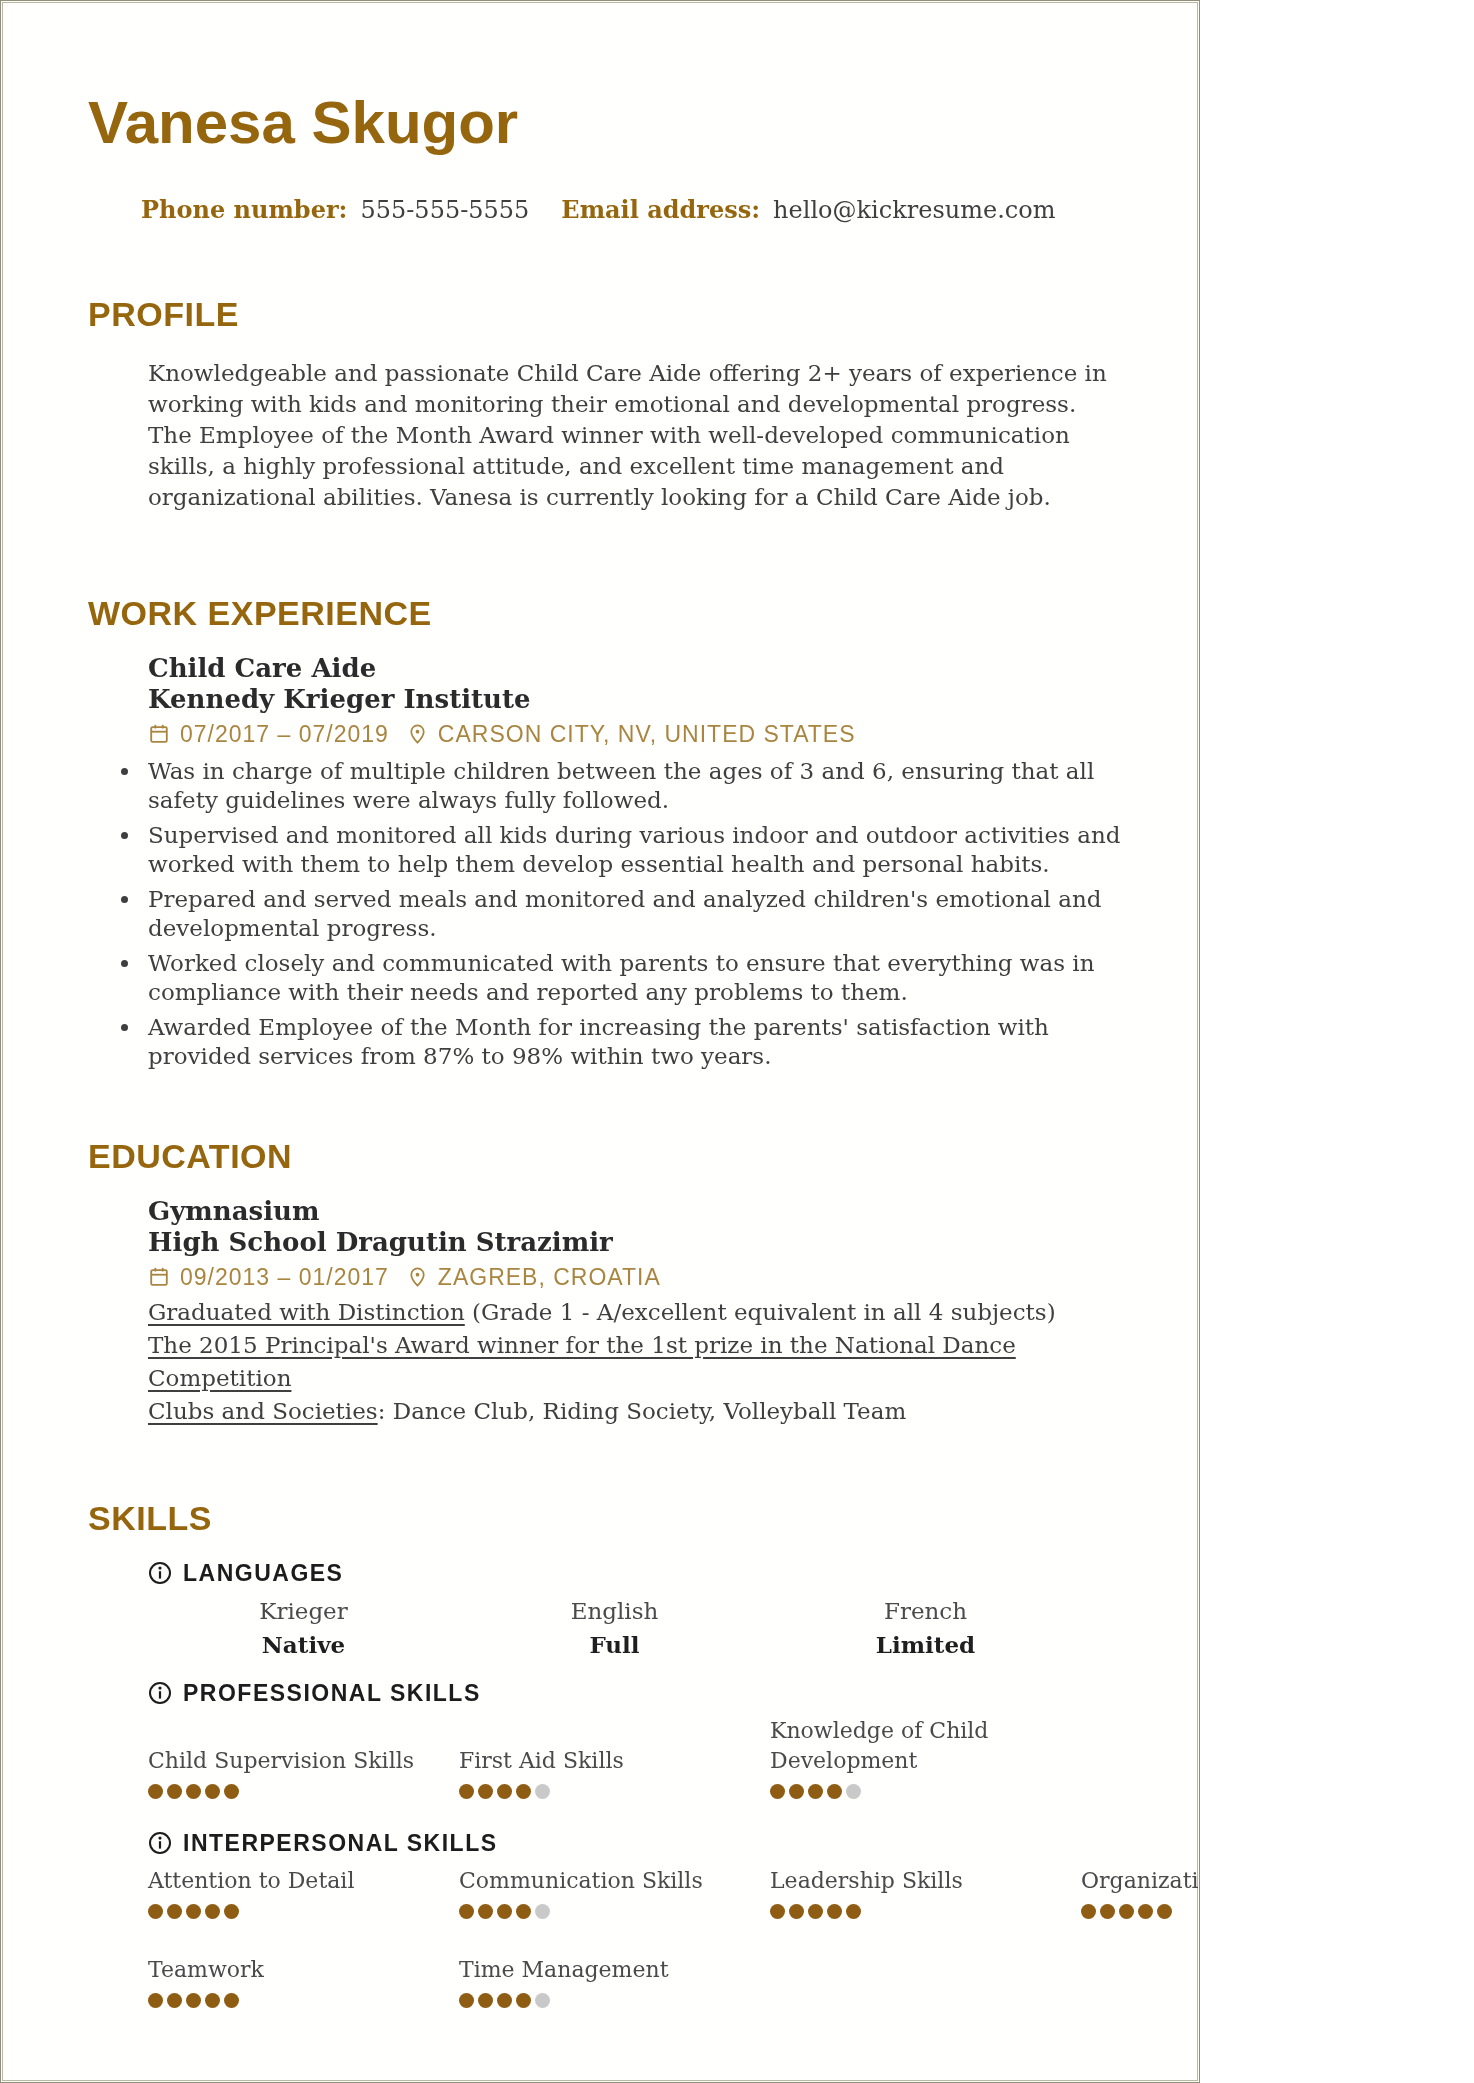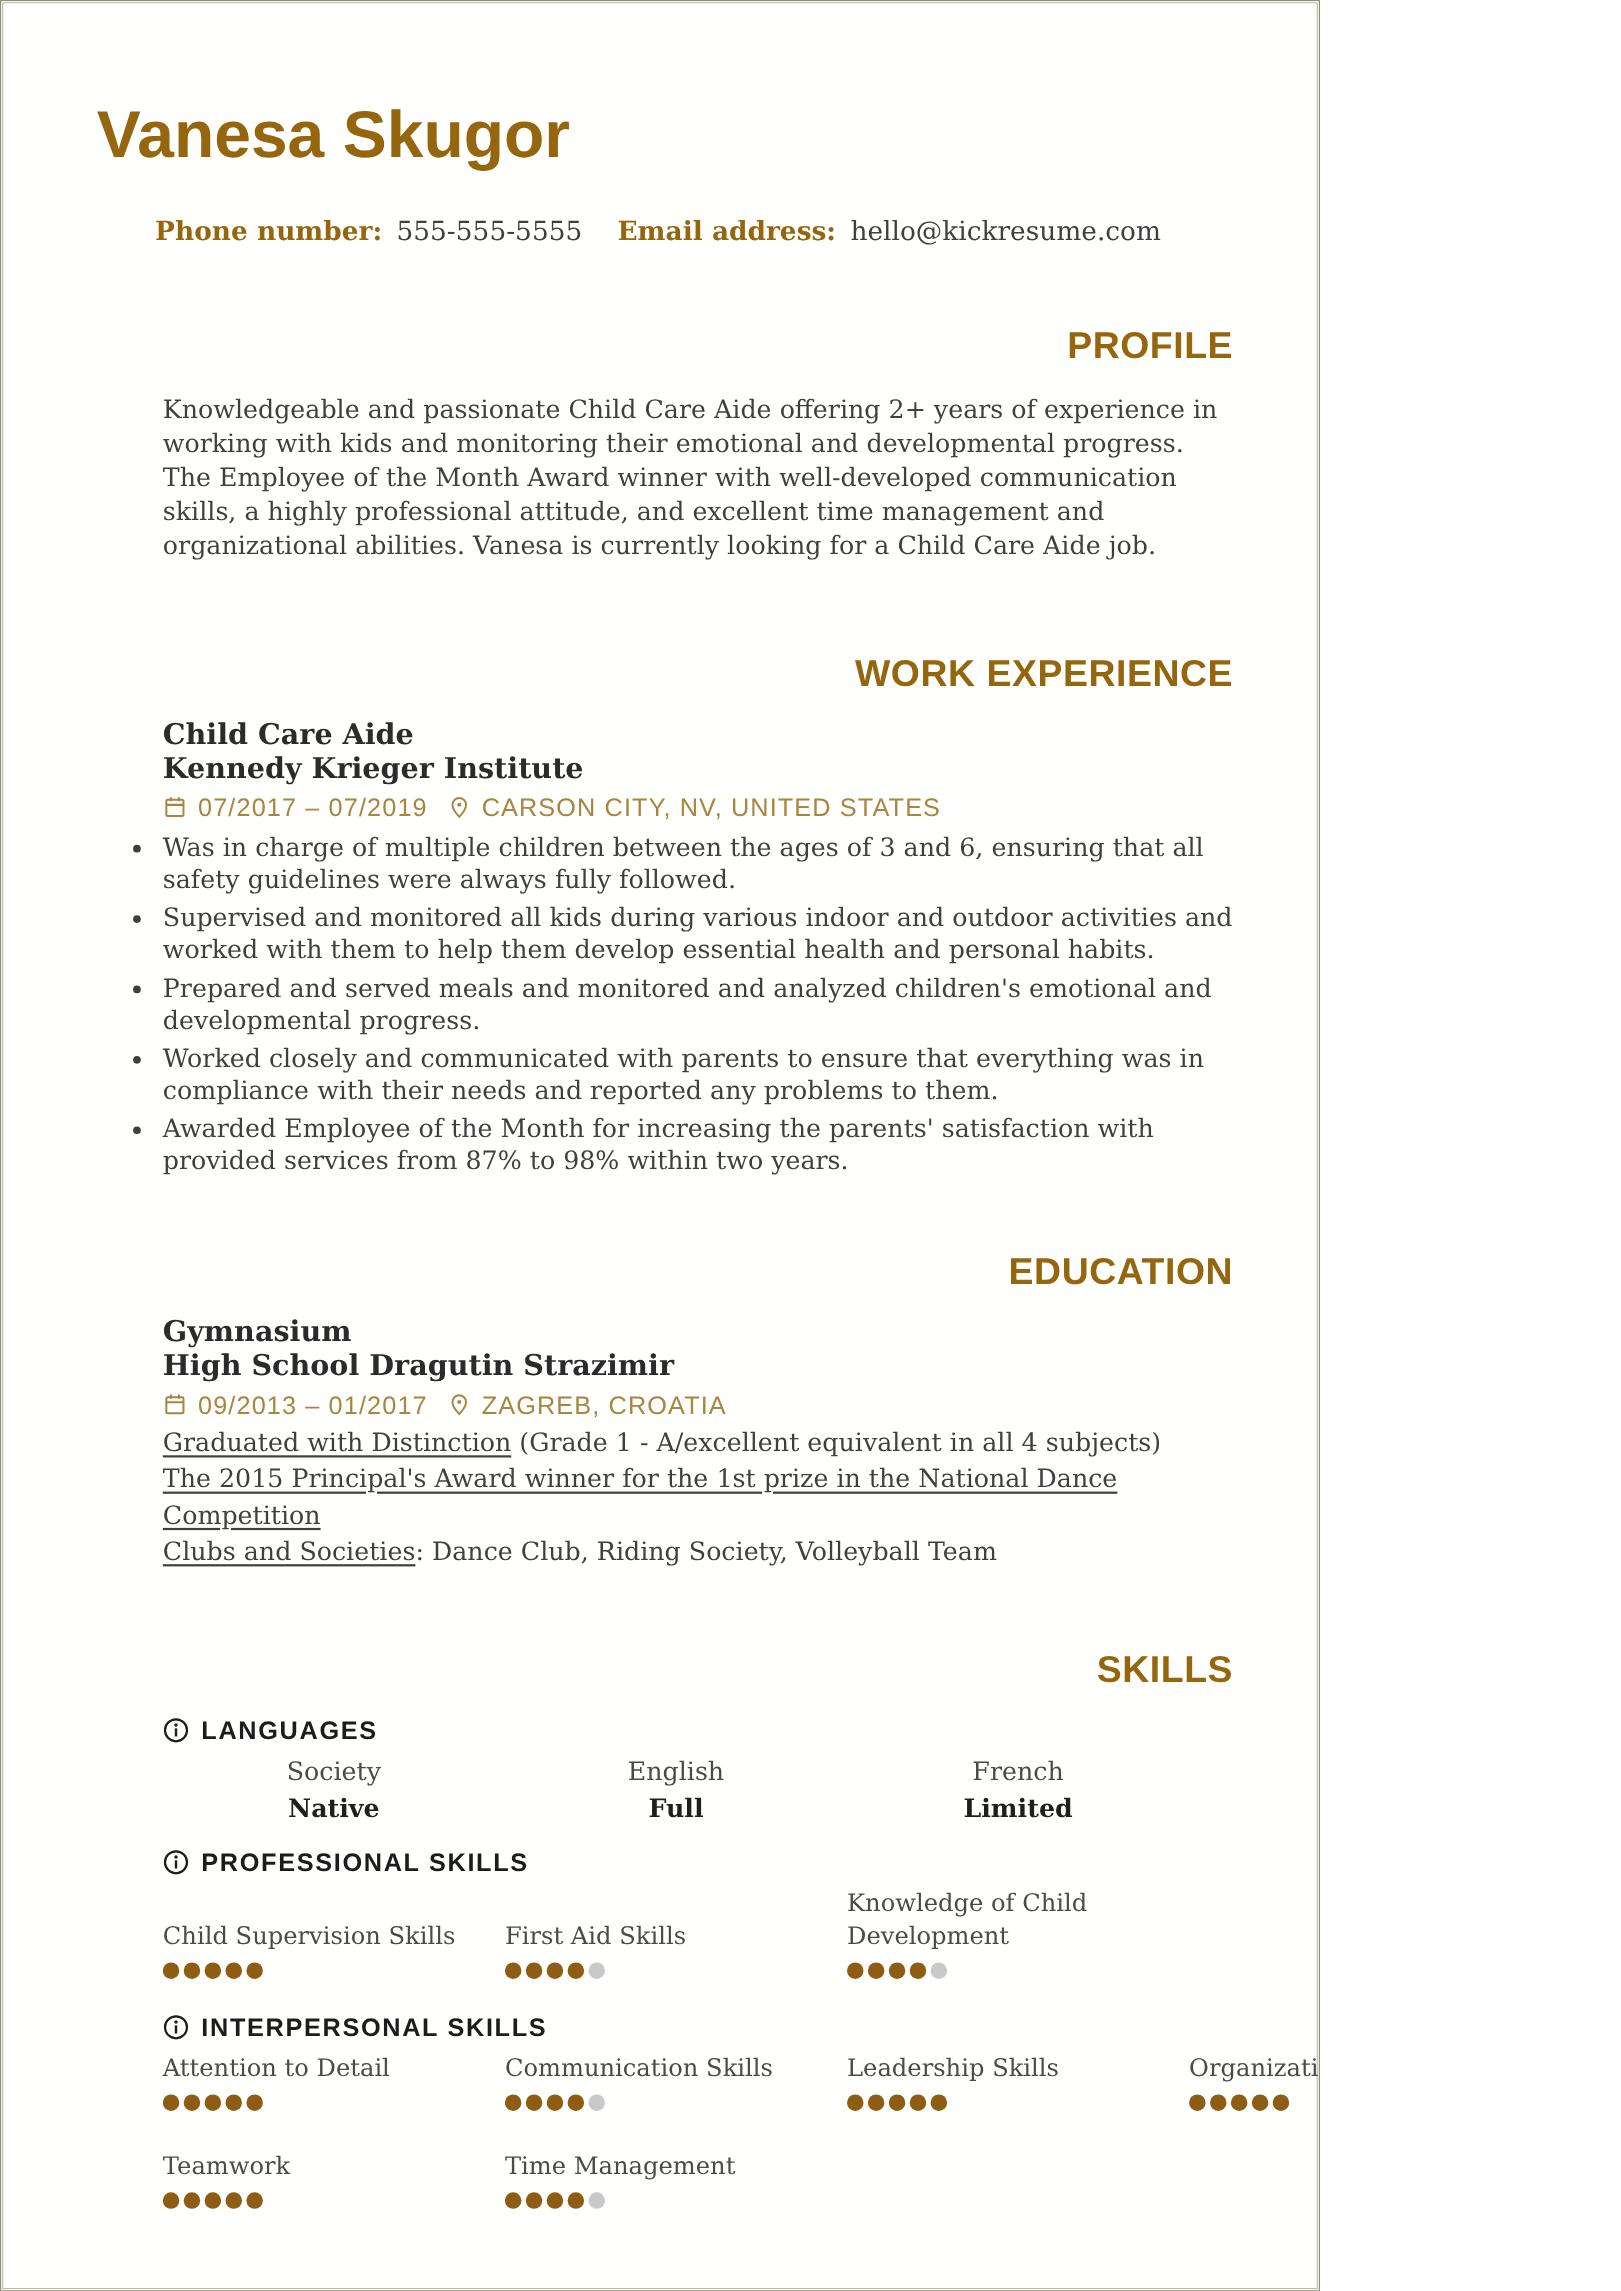--- a/index.html
+++ b/index.html
@@ -43,21 +43,20 @@
   .cvalue.phone{margin-right:32px;}
 
   
   h2{
     margin:0;
     font-family:"Liberation Sans","DejaVu Sans",sans-serif;
     font-weight:bold;
     font-size:34px;line-height:37px;
     letter-spacing:0.5px;
     color:var(--accent);
-    text-align:right;
   }
   .sec-profile{margin-top:69px;}
   .body-text{
     margin:25px 0 0 60px;
     max-width:1252px;
     font-size:23px;line-height:31px;
   }
   .sec-work{margin-top:82px;}
   .entry{margin:21px 0 0 60px;}
   h3{
@@ -218,21 +217,21 @@
           <svg width="24" height="24" viewBox="0 0 24 24">
               <circle cx="12" cy="12" r="10" fill="none" stroke="currentColor" stroke-width="2"></circle>
               <circle cx="12" cy="7.1" r="1.6" fill="currentColor"></circle>
               <rect x="10.9" y="10.2" width="2.2" height="7.4" fill="currentColor"></rect>
             </svg>
         </span>
         <span>LANGUAGES</span>
       </div>
       <div class="grid">
         <div class="lang">
-          <div class="lang-name">Society</div>
+          <div class="lang-name">Krieger</div>
           <div class="lang-level">Native</div>
         </div>
         <div class="lang">
           <div class="lang-name">English</div>
           <div class="lang-level">Full</div>
         </div>
         <div class="lang">
           <div class="lang-name">French</div>
           <div class="lang-level">Limited</div>
         </div>

